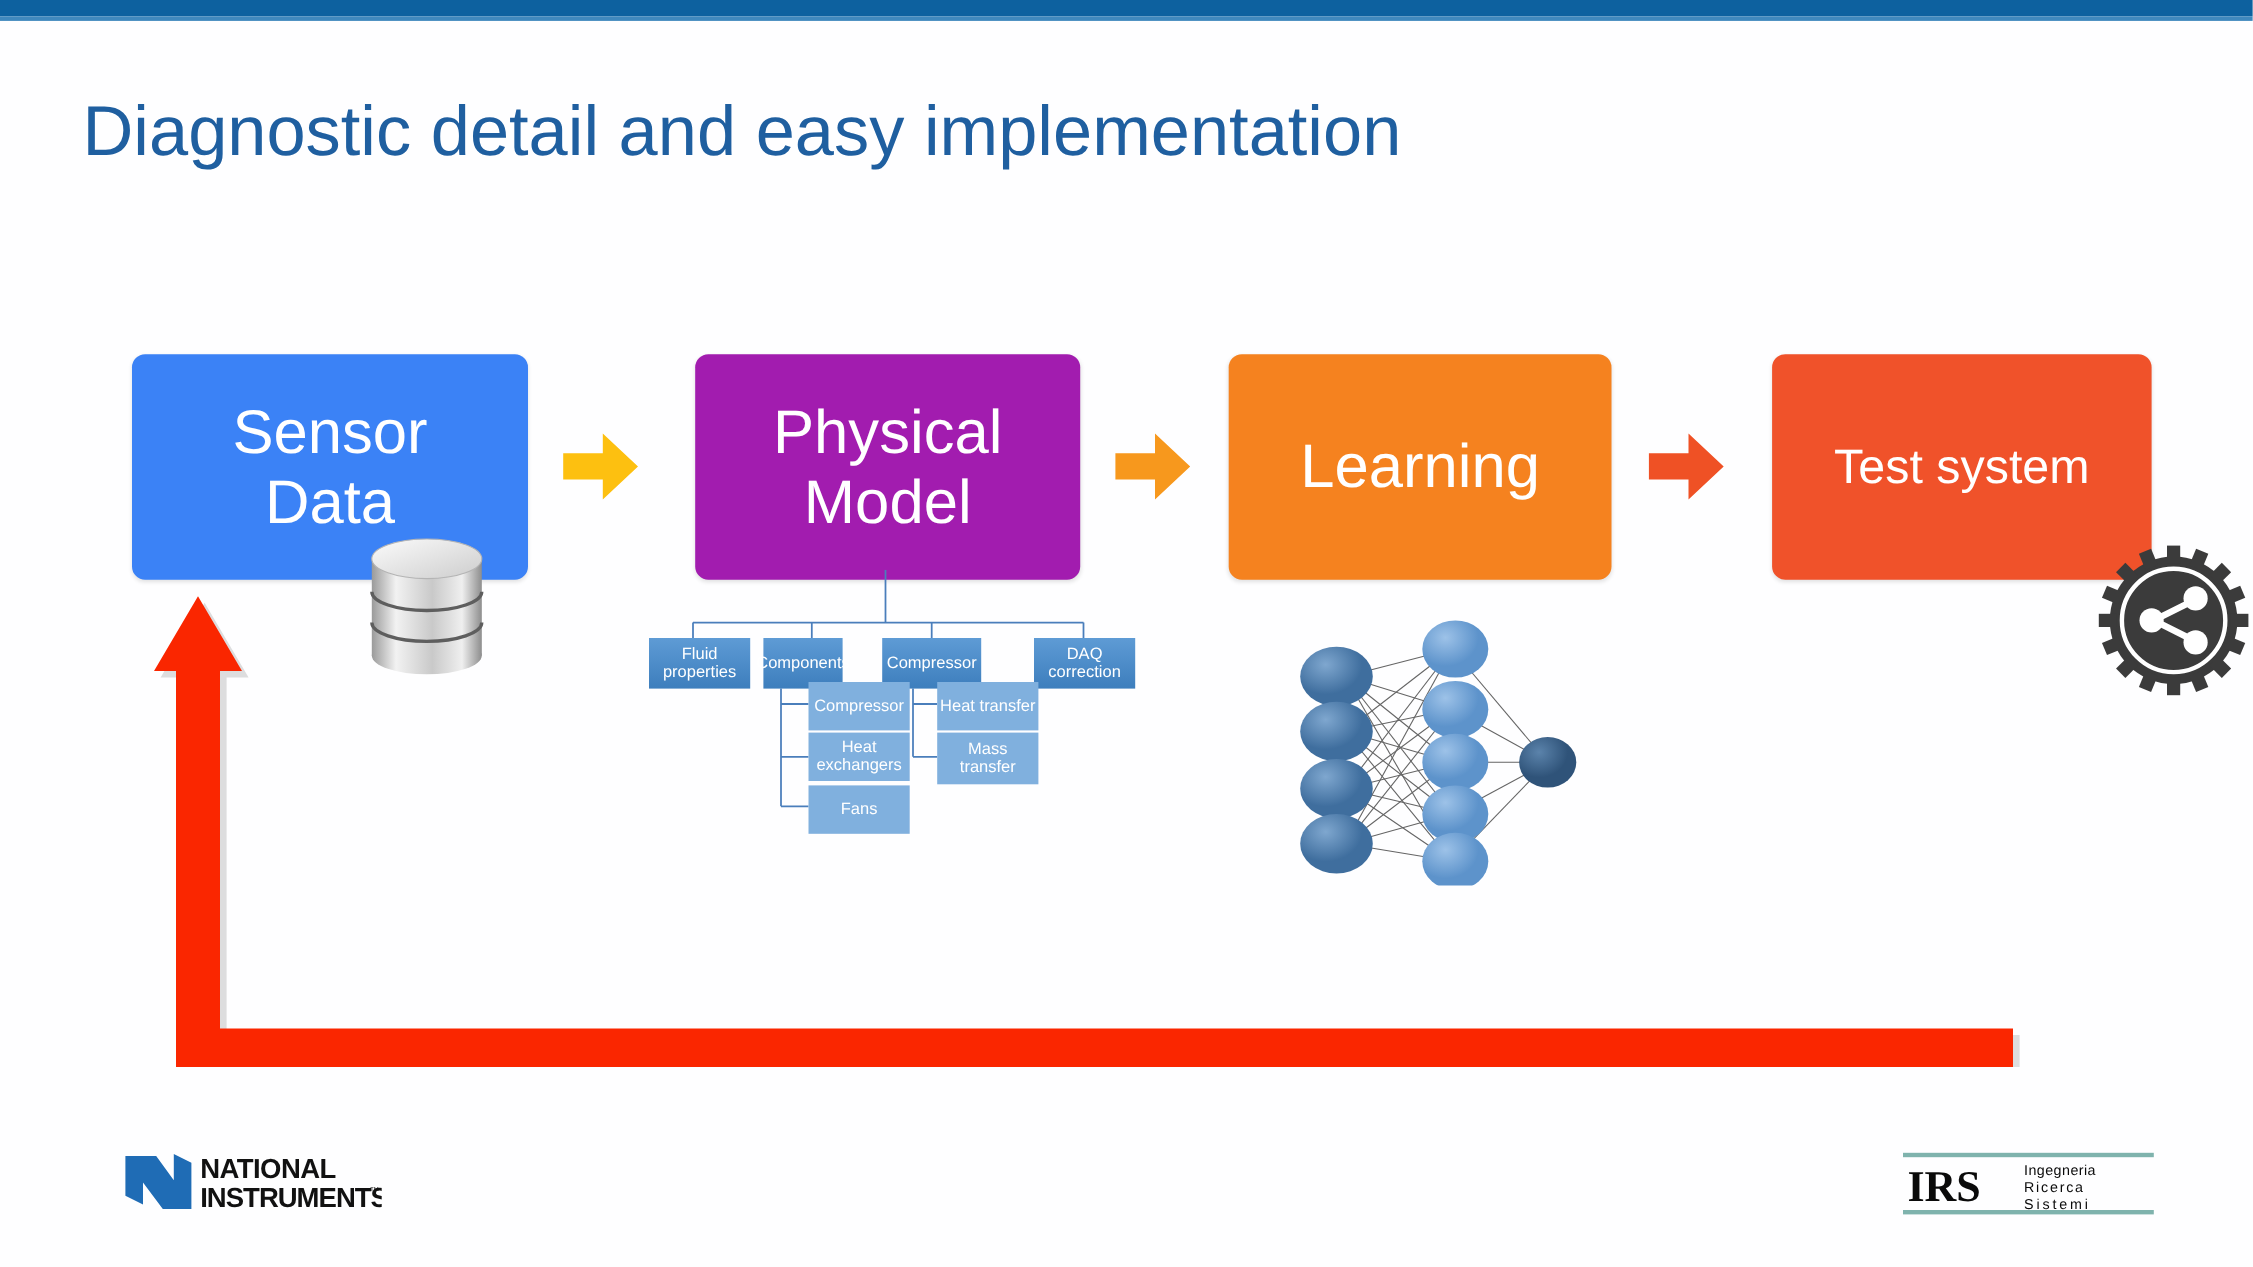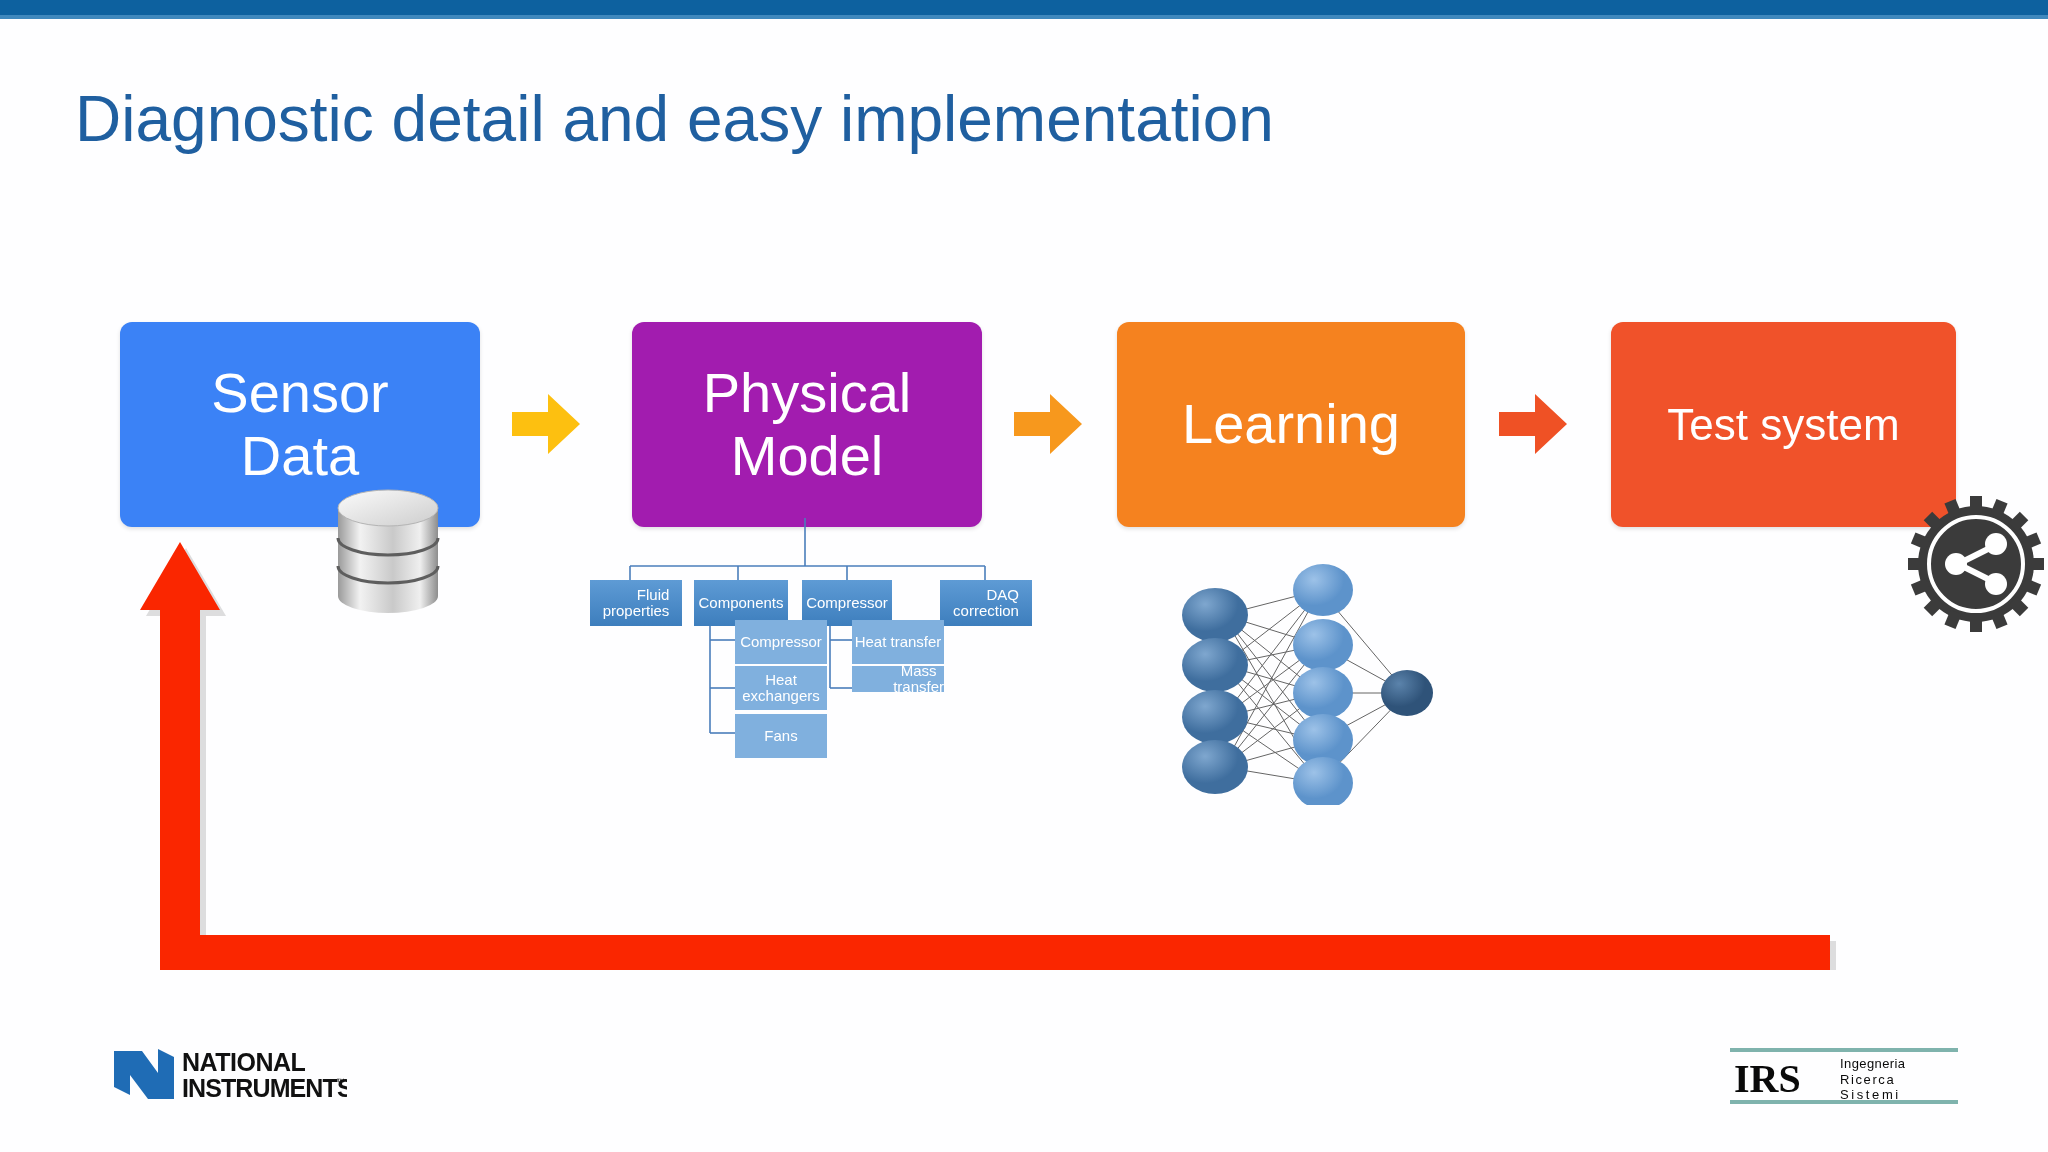--- a/index.html
+++ b/index.html
@@ -47,21 +47,21 @@
   
   #gear-icon{position:absolute;left:1906px;top:494px;width:140px;height:140px;}
 
   
   #tree{position:absolute;left:590px;top:518px;width:470px;height:330px;}
   .tnode{
     position:absolute;color:#ffffff;display:flex;align-items:center;
     justify-content:center;text-align:center;line-height:1.08;
     font-size:15px;
   }
-  .tnode.lvl1{background:linear-gradient(180deg,#5e9bd5 0%,#3d7ebd 100%);text-align:right;}
+  .tnode.lvl1{background:linear-gradient(180deg,#5e9bd5 0%,#3d7ebd 100%);}
   .tnode.lvl2{background:#80b0de;}
 
   
   #nnet{position:absolute;left:1175px;top:555px;width:260px;height:250px;}
 
   
   #feedback{position:absolute;left:140px;top:520px;width:1700px;height:450px;}
 
   
   #ni-logo{position:absolute;left:112px;top:1043px;width:235px;height:62px;}
@@ -192,21 +192,21 @@
         <line x1="240" y1="170" x2="262" y2="170"></line>
       </g>
     </svg>
 
     <div class="tnode lvl1" style="left:0px;top:62px;width:92px;height:46px;">
       <div>
         <div>Fluid</div>
         <div>properties</div>
       </div>
     </div>
-    <div class="tnode lvl1" style="left:104px;top:62px;width:94px;height:46px;">
+    <div class="tnode lvl1" style="left:104px;top:62px;width:72px;height:46px;">
       <div>Components</div>
     </div>
     <div class="tnode lvl1" style="left:212px;top:62px;width:90px;height:46px;">
       <div>Compressor</div>
     </div>
     <div class="tnode lvl1" style="left:350px;top:62px;width:92px;height:46px;">
       <div>
         <div>DAQ</div>
         <div>correction</div>
       </div>
@@ -221,21 +221,21 @@
         <div>exchangers</div>
       </div>
     </div>
     <div class="tnode lvl2" style="left:145px;top:196px;width:92px;height:44px;">
       <div>Fans</div>
     </div>
 
     <div class="tnode lvl2" style="left:262px;top:102px;width:92px;height:44px;">
       <div>Heat transfer</div>
     </div>
-    <div class="tnode lvl2" style="left:262px;top:148px;width:92px;height:26px;justify-content:flex-end;">
+    <div class="tnode lvl2" style="left:262px;top:148px;width:92px;height:47px;">
       <div>
         <div>Mass</div>
         <div>transfer</div>
       </div>
     </div>
   </div>
 
   <svg id="nnet" viewBox="0 0 260 250">
     <defs>
       <radialGradient id="nIn" cx="35%" cy="30%">

